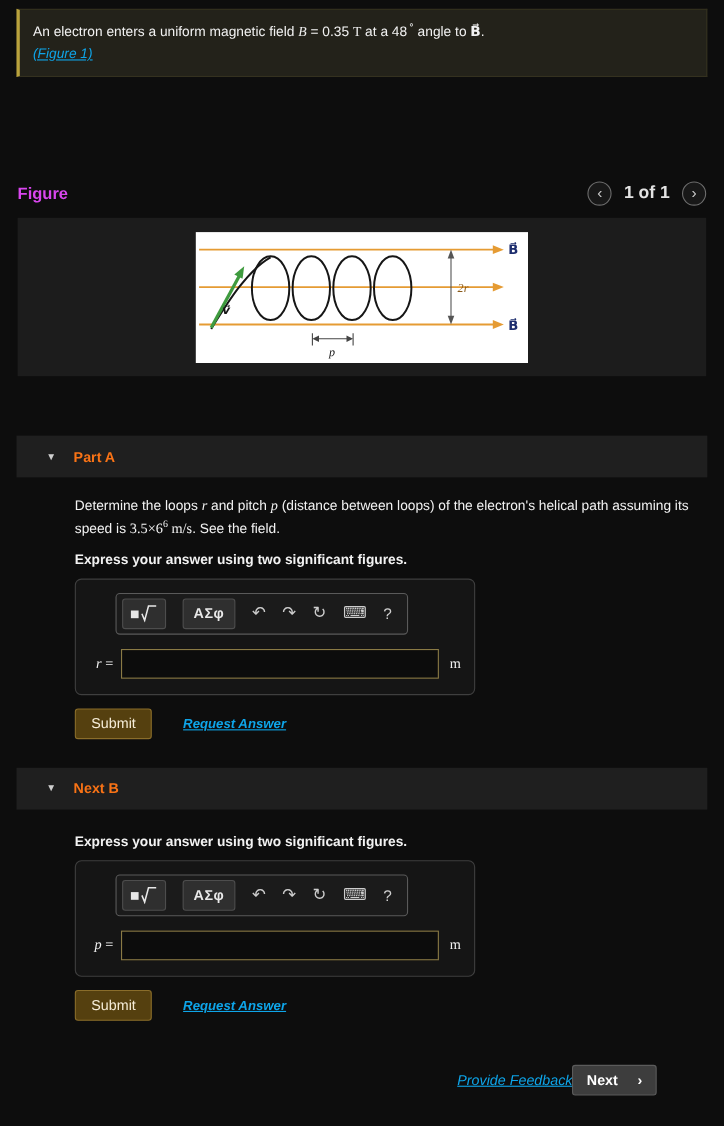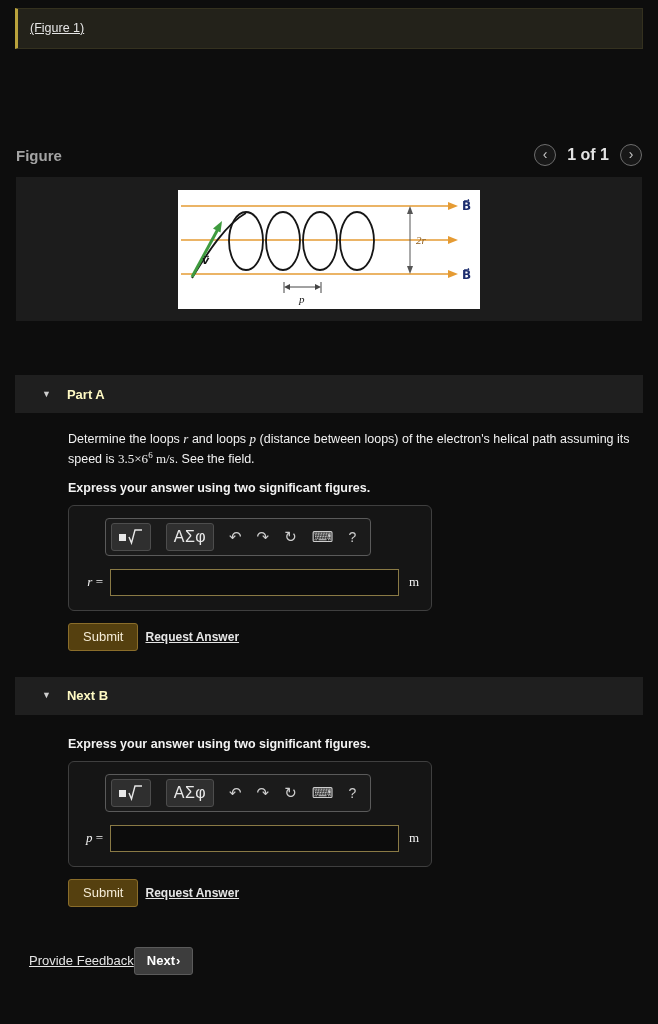--- a/index.html
+++ b/index.html
@@ -7,42 +7,42 @@
   body {
     background: #0d0d0d;
     font-family: "Liberation Sans", "DejaVu Sans", sans-serif;
     color: #ececec;
     overflow: hidden;
     position: relative;
   }
   .ser { font-family: "Liberation Serif", "DejaVu Serif", "DejaVu Sans", serif; }
   .it  { font-style: italic; }
   .bv  { font-weight: bold; }
-  a, .link { color: #e5e5e5; text-decoration: underline; cursor: pointer; }
+  a, .link { color: #0ea5e9; text-decoration: underline; cursor: pointer; font-style: italic; }
 
   
   .problem-box {
     margin: 8px 15px 0 15px;
     background: #23221a;
     border: 1px solid #34311f;
     border-left: 3px solid #b9a23c;
     padding: 9px 12px 10px 12px;
     font-size: 12.5px;
     line-height: 1.6;
     color: #f1f1f1;
   }
   .problem-box .deg { font-size: 10px; vertical-align: super; margin-left: 2px; }
 
   
   .figure-bar {
     margin: 92px 16px 8px 16px;
     display: flex; align-items: center; justify-content: space-between;
     height: 28px;
   }
-  .figure-title { font-size: 15px; font-weight: bold; color: #a3a3a3; }
+  .figure-title { font-size: 15px; font-weight: bold; color: #d946ef; }
   .pager { display: flex; align-items: center; gap: 11px; }
   .pager-btn {
     width: 22px; height: 22px; border-radius: 50%;
     border: 1px solid #6d6d6d; background: #181818; color: #c9c9c9;
     display: flex; align-items: center; justify-content: center;
     font-size: 14px; line-height: 1; cursor: pointer; padding: 0 0 2px 0;
   }
   .pager-label { font-size: 16px; font-weight: bold; color: #e3e3e3; }
 
   
@@ -62,21 +62,21 @@
   .part-header {
     margin: 54px 15px 0 15px;
     background: #1f1f1f;
     height: 38px;
     display: flex; align-items: center;
     padding-left: 27px; gap: 16px;
     cursor: pointer;
   }
   .part-header.second { margin-top: 26px; }
   .tri { color: #cfcfcf; font-size: 9px; line-height: 1; }
-  .part-title { font-size: 13px; font-weight: bold; color: #fef9c3; }
+  .part-title { font-size: 13px; font-weight: bold; color: #f97316; }
 
   .part-body { margin: 0 15px; padding-left: 53px; }
   .prompt { margin-top: 16px; font-size: 12.5px; line-height: 1.5; max-width: 562px; color: #f2f2f2; }
   .prompt .msym { font-size: 13px; }
   .instruction { margin-top: 12px; font-size: 12.5px; font-weight: bold; color: #f2f2f2; }
 
   
   .answer-box {
     margin-top: 10px; width: 364px;
     background: #151515;
@@ -90,68 +90,69 @@
     background: #1b1b1b;
     padding: 4px 14px 4px 5px;
     height: 38px;
   }
   .tb-btn {
     background: #2f2f2f; border: 1px solid #4d4d4d; border-radius: 3px;
     color: #e9e9e9; height: 28px; cursor: pointer;
     display: flex; align-items: center; justify-content: center;
   }
   .tb-btn.template { width: 40px; }
-  .tb-btn.greek { width: 48px; font-size: 16px; letter-spacing: 0.5px; }
+  .tb-btn.greek { width: 48px; font-size: 13px; letter-spacing: 0.5px; font-weight: bold; }
   .tb-icon {
     background: none; border: none; color: #cdcdcd;
     font-size: 15px; line-height: 1; cursor: pointer; padding: 0;
   }
   .tb-icon.help { font-size: 14px; }
 
   .answer-row { display: flex; align-items: center; margin: 13px 12px 0 12px; }
   .ans-label {
     font-family: "Liberation Serif", "DejaVu Serif", serif;
     font-size: 13px; width: 22px; text-align: right; margin-right: 7px;
     white-space: nowrap; color: #f2f2f2;
   }
   .answer-input {
     flex: 1; height: 27px; min-width: 0;
     background: #0c0c0c; border: 1px solid #8a7a45;
     color: #ffffff; font-size: 13px; padding: 0 6px;
     font-family: "Liberation Sans", sans-serif;
   }
   .unit { margin-left: 10px; font-size: 13px; color: #f2f2f2; }
 
-  .actions { display: flex; align-items: center; gap: 7px; margin-top: 12px; }
+  .actions { display: flex; align-items: center; gap: 28px; margin-top: 12px; }
   .submit-btn {
     background: #55400f; border: 1px solid #8a6d2a; border-radius: 3px;
     color: #f5ecd7; font-size: 13px; padding: 5px 14px 6px 14px; cursor: pointer;
   }
   .request-link { font-size: 12px; font-weight: bold; }
 
   
   .footer {
     margin: 40px 15px 0 15px;
-    display: flex; align-items: center; justify-content: flex-start;
+    display: flex; align-items: center; justify-content: flex-end;
     padding-left: 14px; padding-right: 46px;
   }
   .feedback-link { font-size: 13px; }
   .next-btn {
     background: #3d3d3d; border: 1px solid #5b5b5b; border-radius: 3px;
     color: #ffffff; font-size: 13px; font-weight: bold;
     padding: 5px 12px 6px 12px; cursor: pointer;
-    display: flex; align-items: center; gap: 1px;
+    display: flex; align-items: center; gap: 18px;
   }
   .next-chevron { font-size: 13px; font-weight: bold; }
   sup { font-size: 9px; }
 </style>
 </head>
 <body>
 
 <div class="problem-box">
+  <div><span>An electron enters a uniform magnetic field </span><span class="ser it">B</span><span> = 0.35 </span><span class="ser">T</span><span> at a 48</span><span class="deg">°</span><span> angle to </span><span class="ser bv">B⃗</span><span>.</span></div>
   <a class="link">(Figure 1)</a>
 </div>
 
 <div class="figure-bar">
   <div class="figure-title">Figure</div>
   <div class="pager">
     <button class="pager-btn">
         <span>‹</span>
       </button>
     <span class="pager-label">1 of 1</span>
@@ -211,21 +212,21 @@
     </svg>
   </div>
 </div>
 
 <div class="part-header">
   <span class="tri">▼</span>
   <span class="part-title">Part A</span>
 </div>
 
 <div class="part-body">
-  <p class="prompt"><span>Determine the loops </span><span class="ser it msym">r</span><span> and loops </span><span class="ser it msym">p</span><span> (distance between loops) of the electron's helical path assuming its speed is </span><span class="ser msym">3.5×6</span><sup class="ser">6</sup><span class="ser msym"> m/s</span><span>. See the field.</span></p>
+  <p class="prompt"><span>Determine the loops </span><span class="ser it msym">r</span><span> and pitch </span><span class="ser it msym">p</span><span> (distance between loops) of the electron's helical path assuming its speed is </span><span class="ser msym">3.5×6</span><sup class="ser">6</sup><span class="ser msym"> m/s</span><span>. See the field.</span></p>
   <p class="instruction">Express your answer using two significant figures.</p>
 
   <div class="answer-box">
     <div class="eq-toolbar">
       <button class="tb-btn template">
         <svg viewBox="0 0 26 16" width="26" height="16">
           <rect x="1" y="5" width="7" height="7" fill="#e8e8e8"></rect>
           <path d="M11 8 l2.5 6 L17 1 h7" stroke="#e8e8e8" fill="none" stroke-width="1.4"></path>
         </svg>
       </button>

